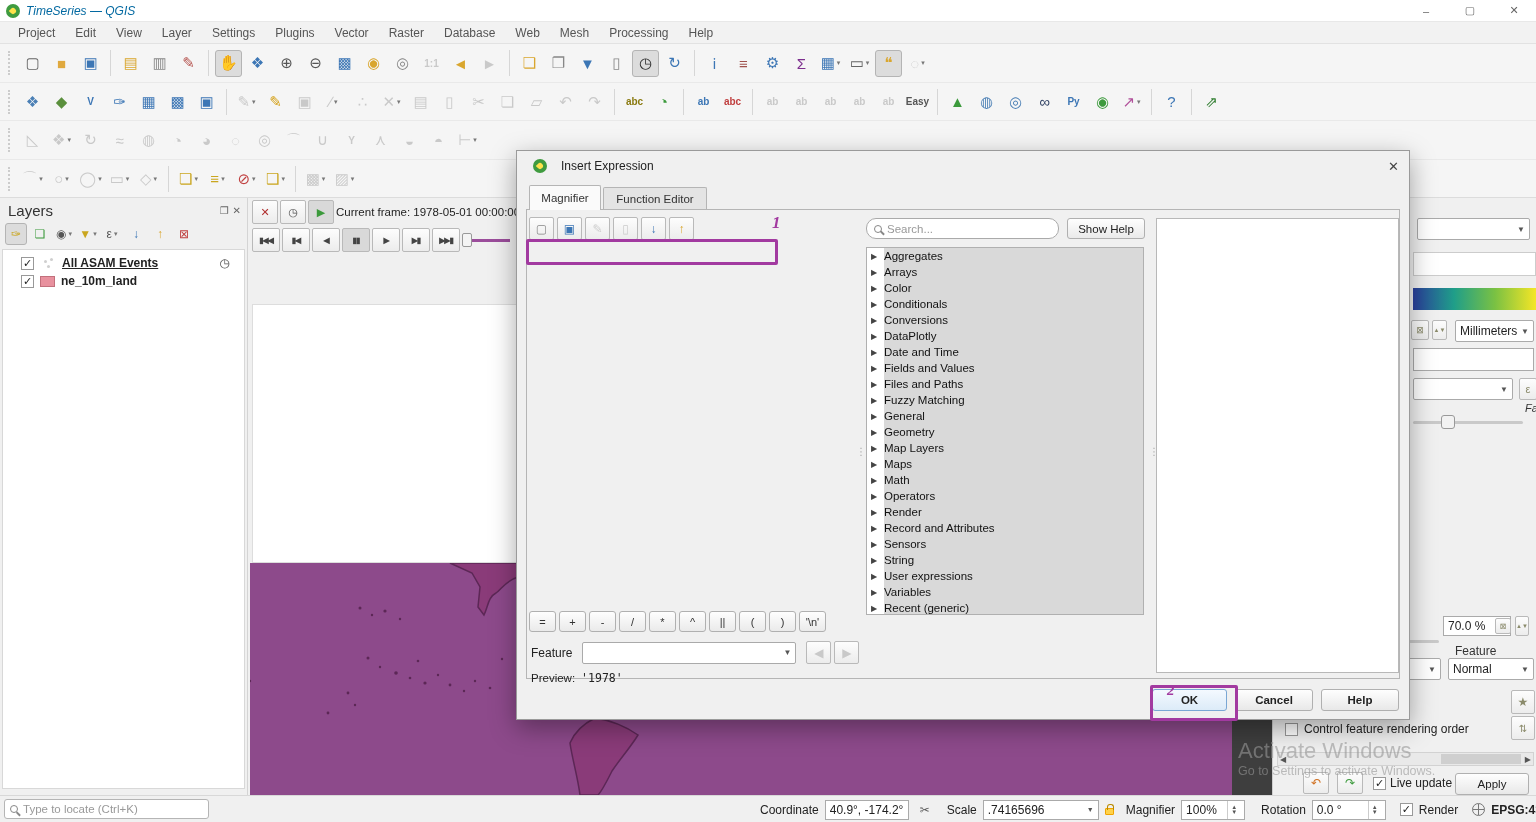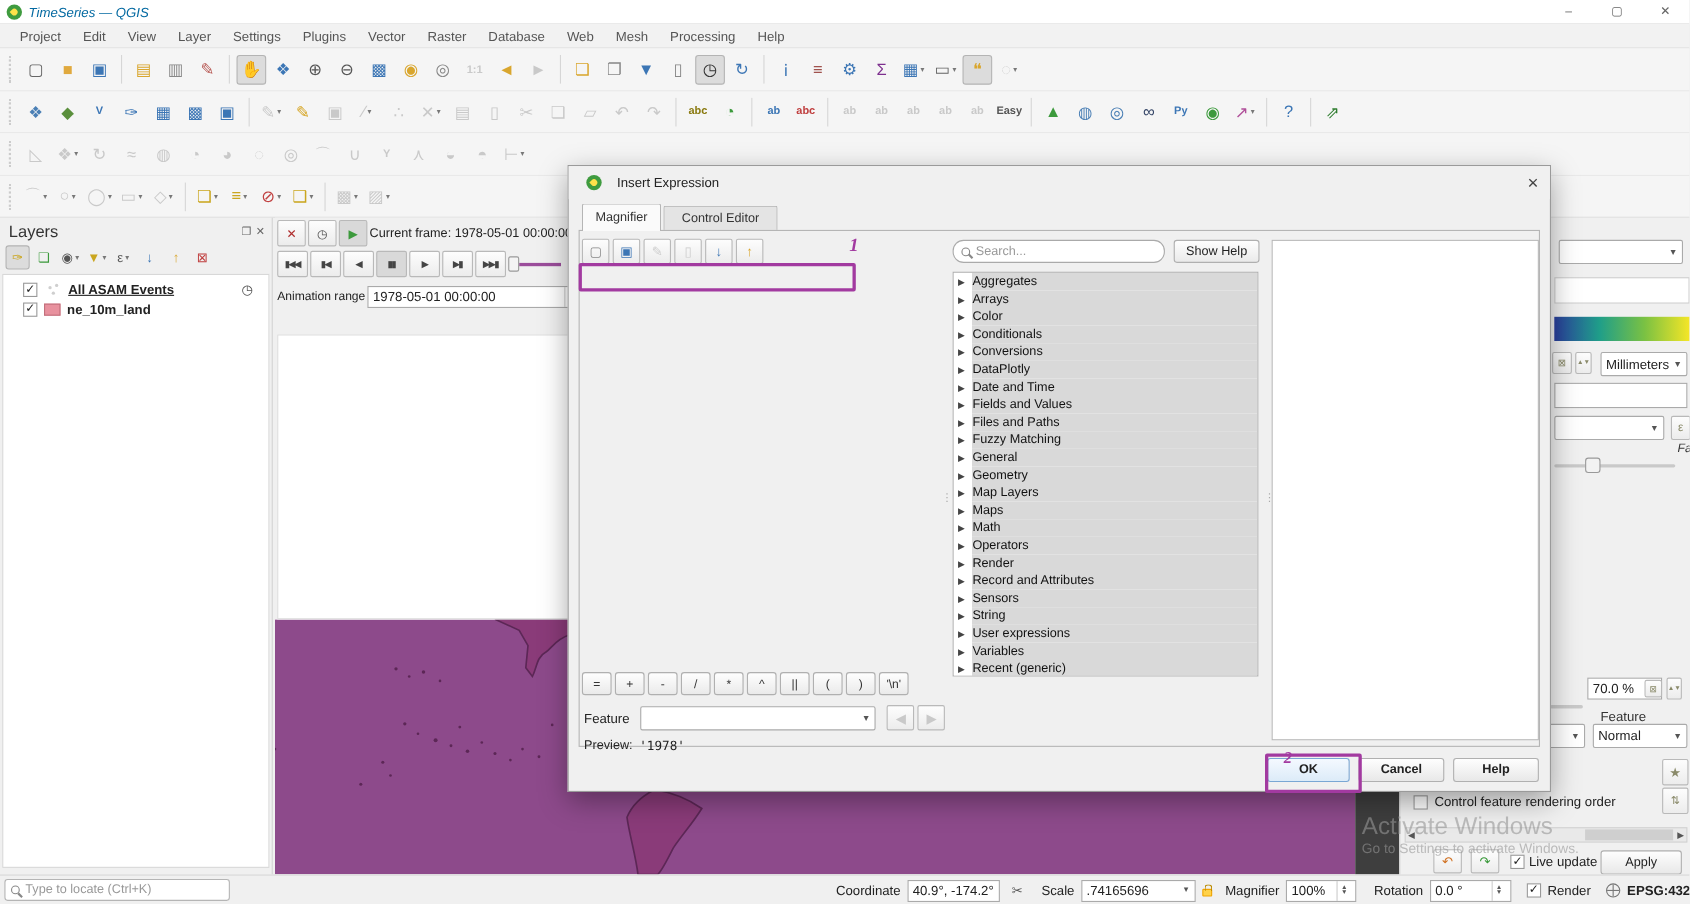--- a/index.html
+++ b/index.html
@@ -604,30 +604,20 @@
           </span>
           <span class="tc-btn tc-media">
             <span>▶▶▮</span>
           </span>
         </span>
       <span id="tc-slider">
           <span class="groove"></span>
           <span class="handle"></span>
         </span>
     </div>
-    <div class="tc-row" style="margin-top:4px">
-      <span style="font-size:11px">Animation range</span>
-      <span class="spinbox" style="flex:1">
-        <span>1978-05-01 00:00:00</span>
-        <span class="spin-arrows">
-            <span>▲</span>
-            <span>▼</span>
-          </span>
-      </span>
-    </div>
     <div id="temporal-body"></div>
   </div>
 
   <div id="styling-panel">
     <div class="hdr" style="padding-right:6px">
       <span class="float-close" style="margin-left:auto">
         <span>❐</span>
         <span>✕</span>
       </span>
     </div>
@@ -693,21 +683,21 @@
     <div class="l2">Go to Settings to activate Windows.</div>
   </div>
 
   <div id="dialog">
     <div id="dlg-titlebar">
       <span class="qlogo"></span>
       <span id="dlg-title">Insert Expression</span>
       <span id="dlg-close">✕</span>
     </div>
     <div class="tab" id="tab-expression">Magnifier</div>
-    <div class="tab" id="tab-function-editor">Control Editor</div>
+    <div class="tab" id="tab-function-editor">Function Editor</div>
     <div id="dlg-frame"></div>
 
     <div id="exp-toolbar">
 
     <span class="ebtn" style="--ic: #888;">
           <span>▢</span>
         </span>
         <span class="ebtn" style="--ic: #3c76b5;">
           <span>▣</span>
         </span>
@@ -893,21 +883,21 @@
   <div id="statusbar">
     <div id="locate-box">
       <span class="mag"></span>
       <input placeholder="Type to locate (Ctrl+K)" style="">
     </div>
     <div id="status-right">
       <span class="sb-label">Coordinate</span>
       <span class="sb-box" style="width:84px">40.9°, -174.2°</span>
       <span class="tbi" style="min-width:18px;height:18px;font-size:12px;color:#555">✂</span>
       <span class="sb-label" style="margin-left:6px">Scale</span>
-      <span class="sb-box" style="width:104px">
+      <span class="sb-box" style="width:116px">
           <span>.74165696</span>
           <span style="margin-left:auto;font-size:7px;color:#555">▼</span>
         </span>
       <span class="padlock"></span>
       <span class="sb-label" style="margin-left:6px">Magnifier</span>
       <span class="sb-box" style="width:64px">
           <span>100%</span>
           <span class="spin-arrows">
             <span>▲</span>
             <span>▼</span>

